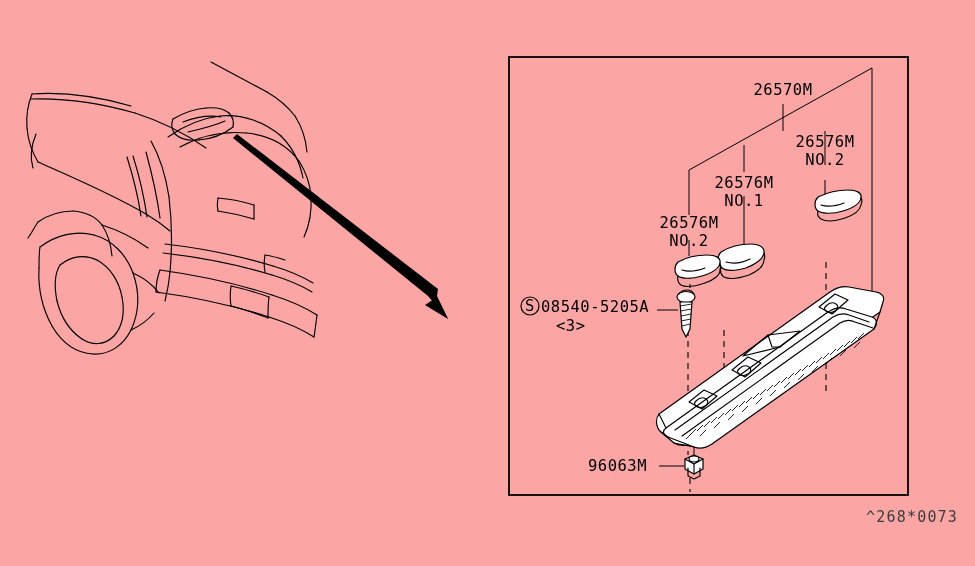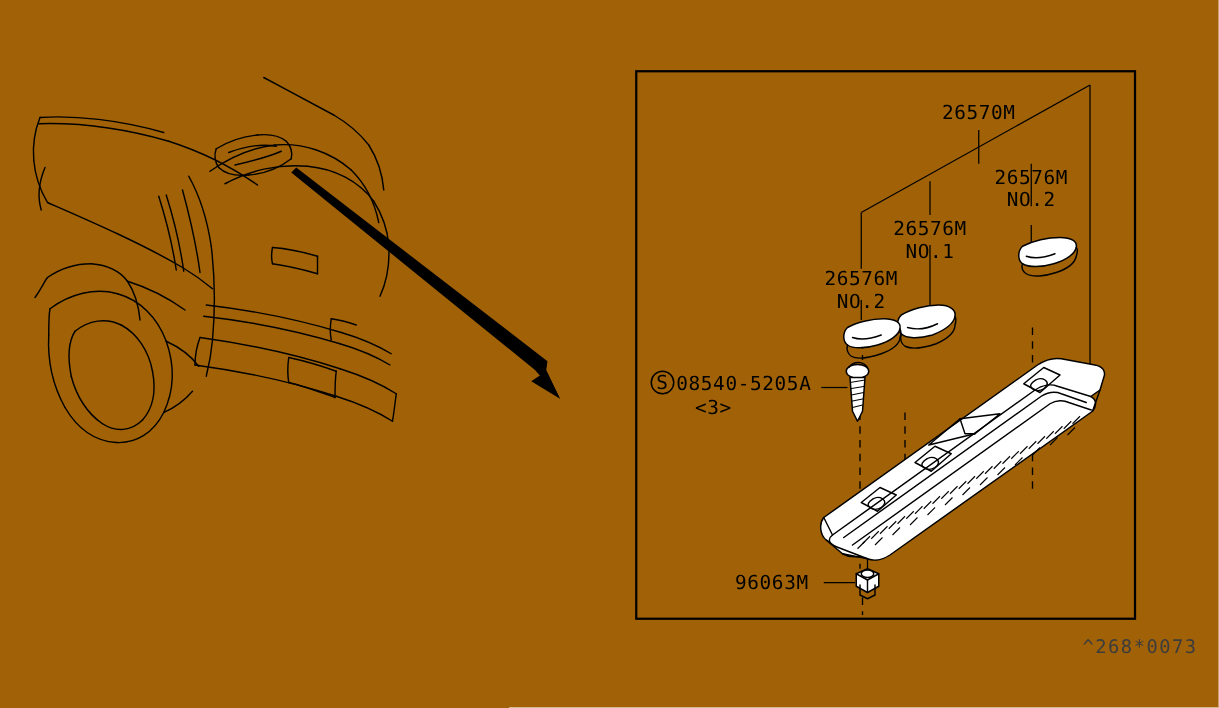--- a/index.html
+++ b/index.html
@@ -8,21 +8,21 @@
     padding: 0;
     background: #ffffff;
   }
   body {
     font-family: "DejaVu Sans Mono", monospace;
   }
   #diagram-root {
     position: relative;
     width: 975px;
     height: 566px;
-    background: #a16207;
+    background: #fca5a5;
     overflow: hidden;
   }
   #diagram-svg {
     position: absolute;
     top: 0;
     left: 0;
     width: 975px;
     height: 566px;
     display: block;
   }

